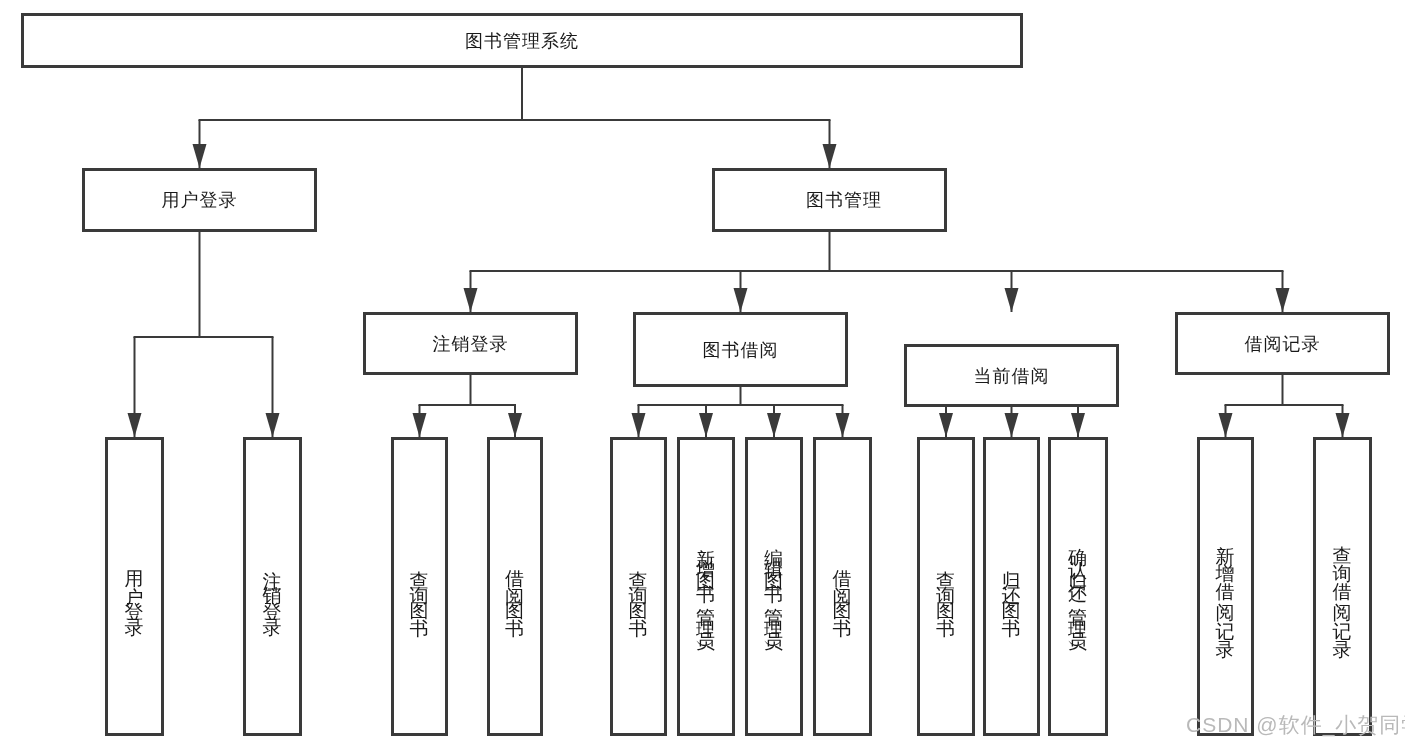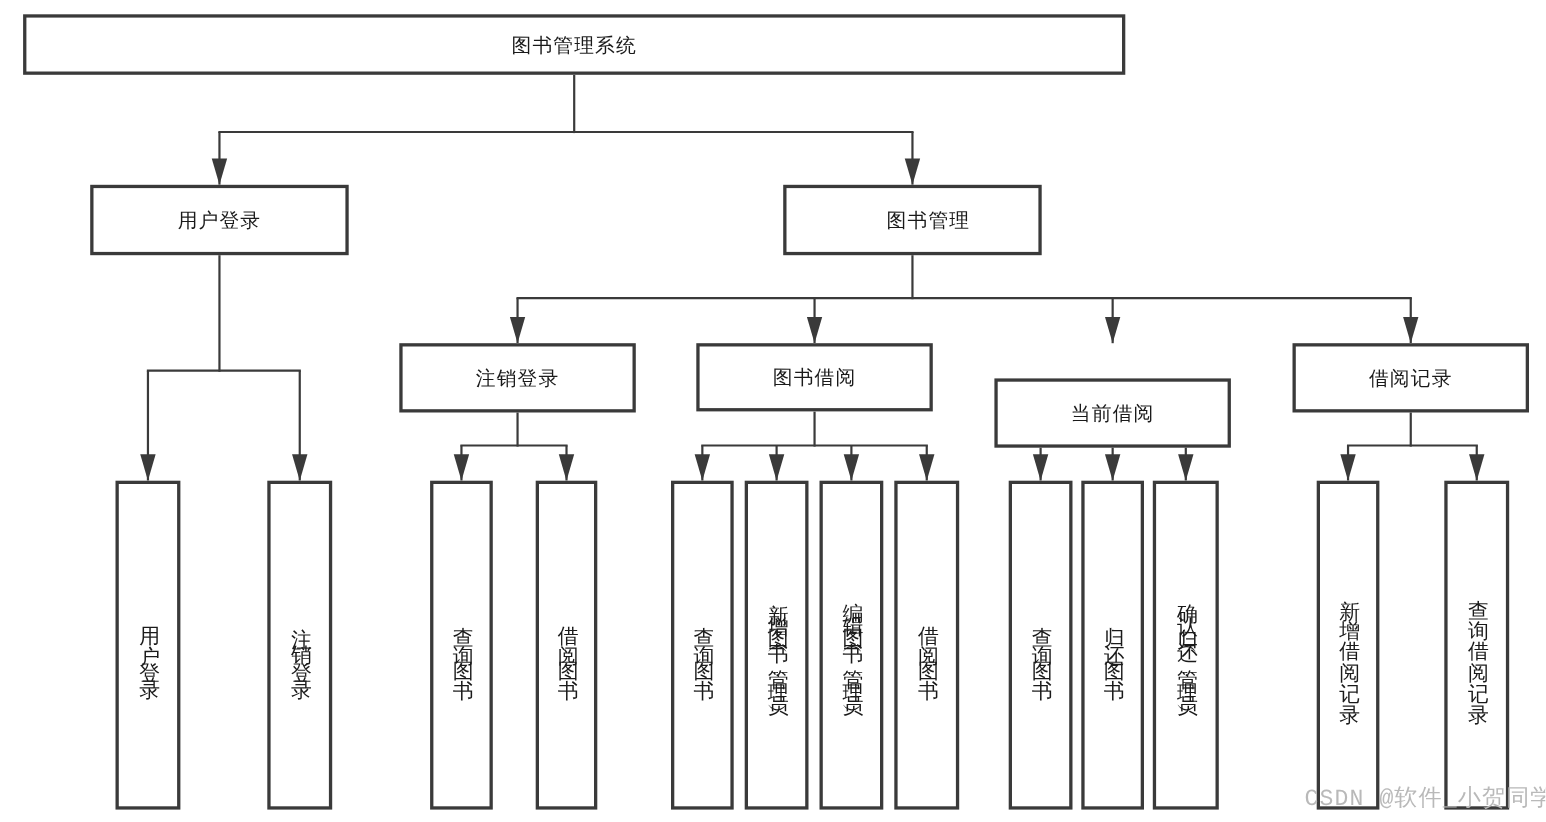--- a/index.html
+++ b/index.html
@@ -6,21 +6,21 @@
     --line:#3a3a3a;
     --text:#1a1a1a;
     --background:#ffffff;
     --watermark:#b9b9b9;
   }
   html,body{margin:0;padding:0;background:#fff;}
   .canvas{
     position:relative;
     width:1405px;height:747px;
     background:var(--background,#fff);
-    font-family:Liberation Mono, monospace;
+    font-family:Liberation Sans, sans-serif;
     overflow:hidden;
   }
   svg.connectors{position:absolute;left:0;top:0;}
   svg.connectors line{stroke:var(--line,#3a3a3a);stroke-width:2;}
   #arrowhead path{fill:var(--line,#3a3a3a);}
   .node{
     position:absolute;
     box-sizing:border-box;
     border:3px solid var(--line,#3a3a3a);
     background:#fff;
@@ -125,21 +125,21 @@
   <div class="node" style="left:82px;top:168px;width:235px;height:64px;">
     <span class="h-label">用户登录</span>
   </div>
   <div class="node" style="left:712px;top:168px;width:235px;height:64px;padding-left:29px;">
     <span class="h-label">图书管理</span>
   </div>
 
   <div class="node" style="left:363px;top:312px;width:215px;height:63px;">
     <span class="h-label">注销登录</span>
   </div>
-  <div class="node" style="left:633px;top:312px;width:215px;height:62px;">
+  <div class="node" style="left:633px;top:312px;width:215px;height:75px;">
     <span class="h-label">图书借阅</span>
   </div>
   <div class="node" style="left:904px;top:312px;width:215px;height:63px;margin-top:32px;">
     <span class="h-label">当前借阅</span>
   </div>
   <div class="node" style="left:1175px;top:312px;width:215px;height:63px;">
     <span class="h-label">借阅记录</span>
   </div>
 
   <div class="node leaf" style="left:105px;width:59px;">

